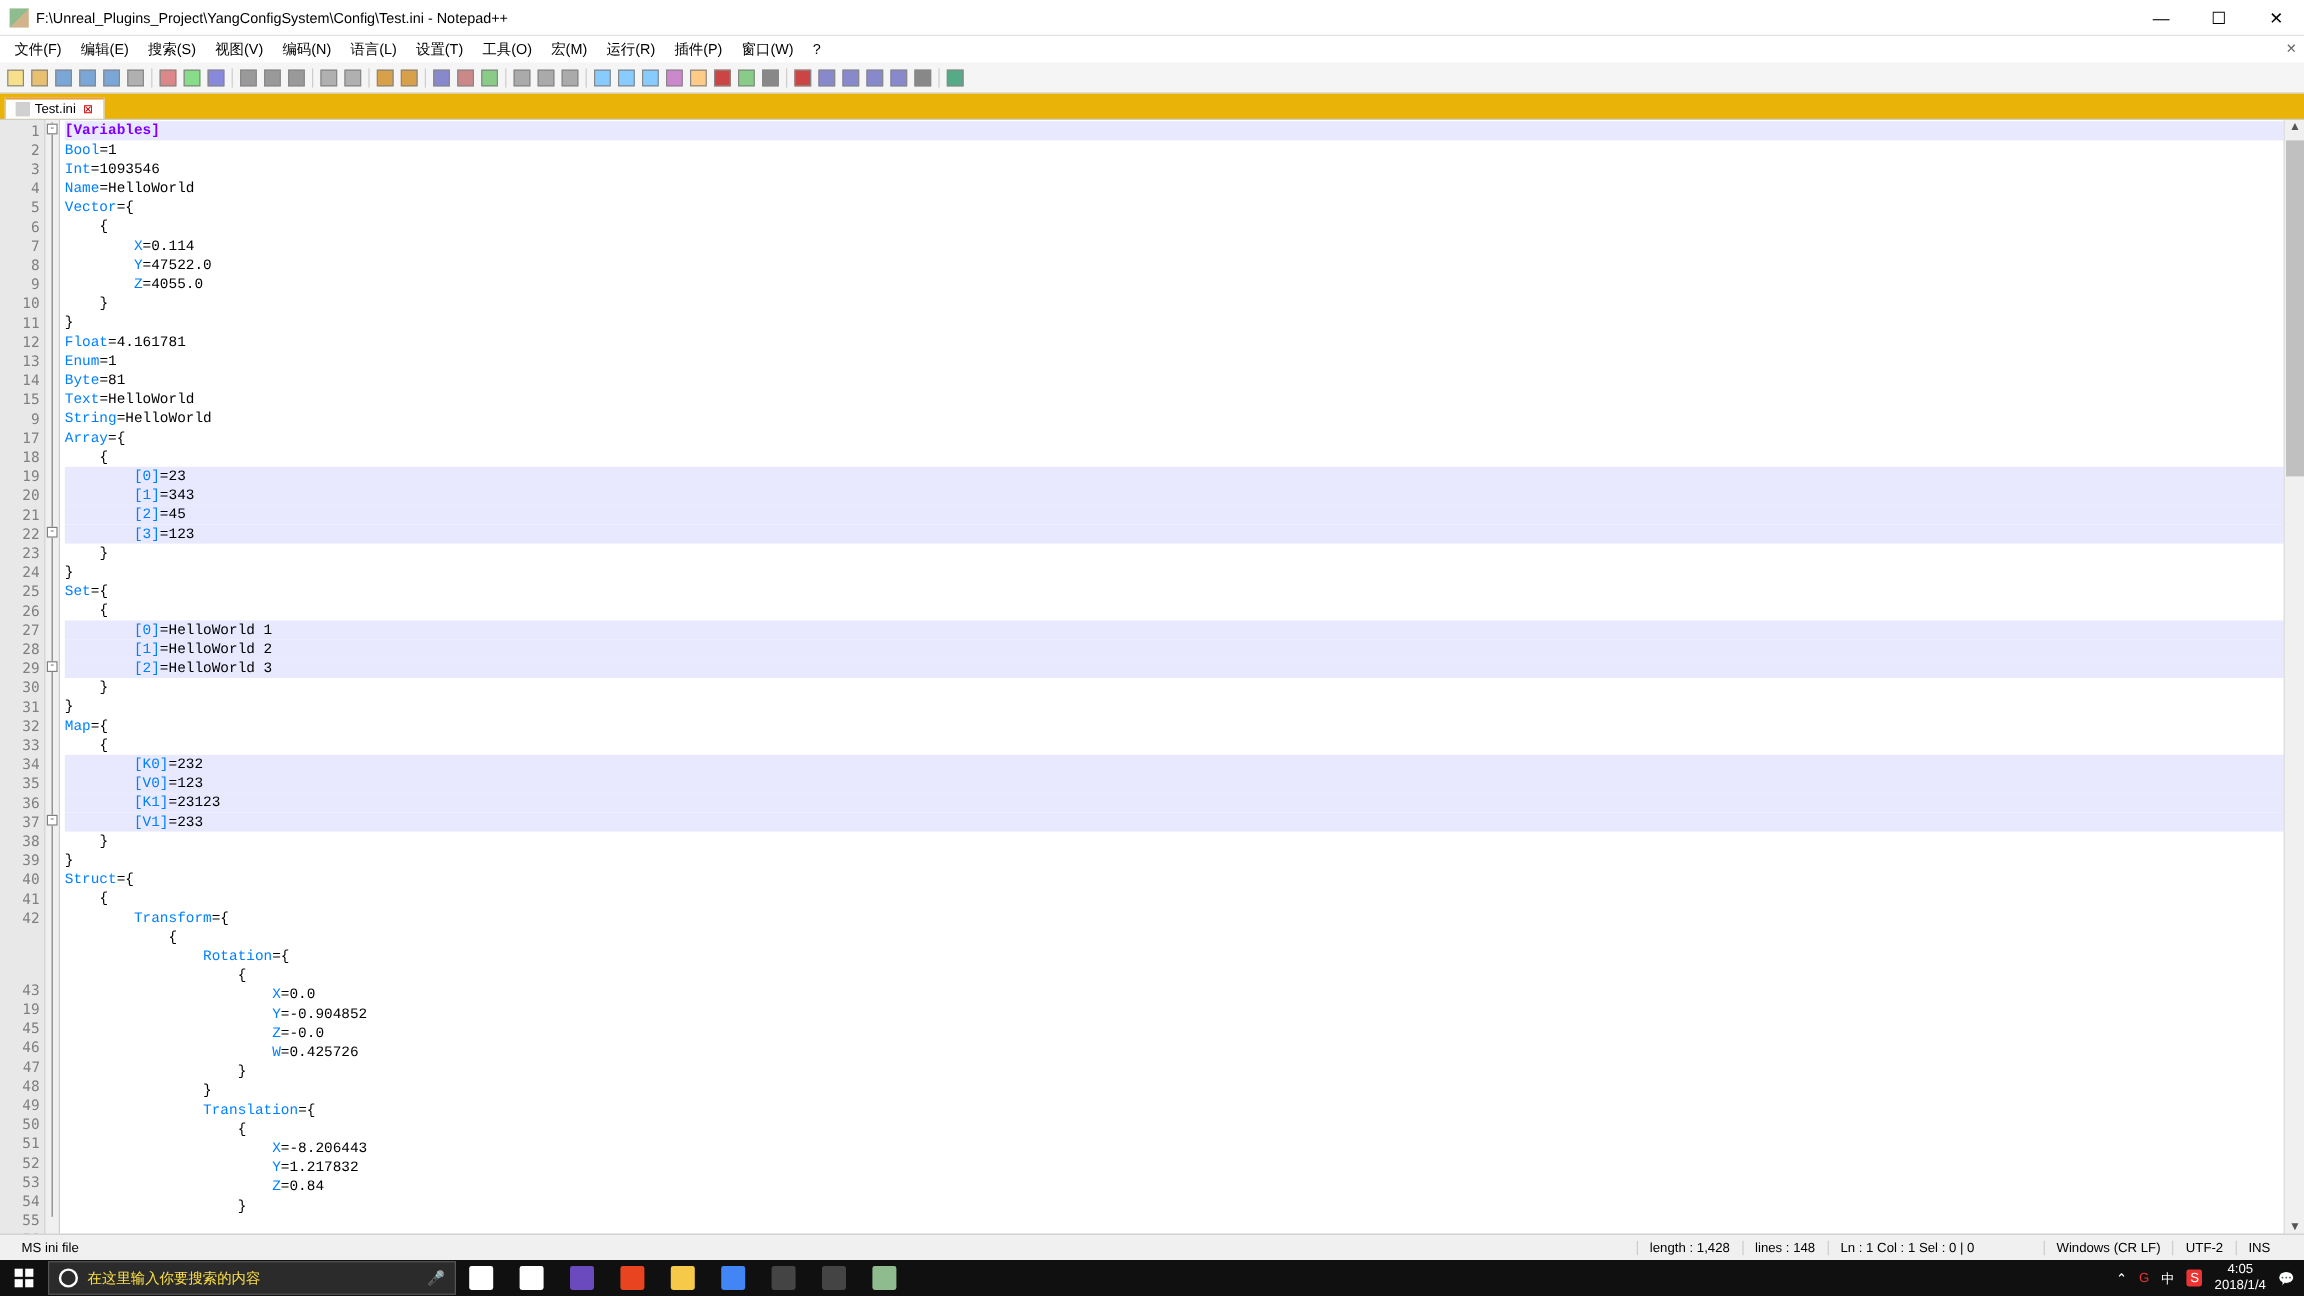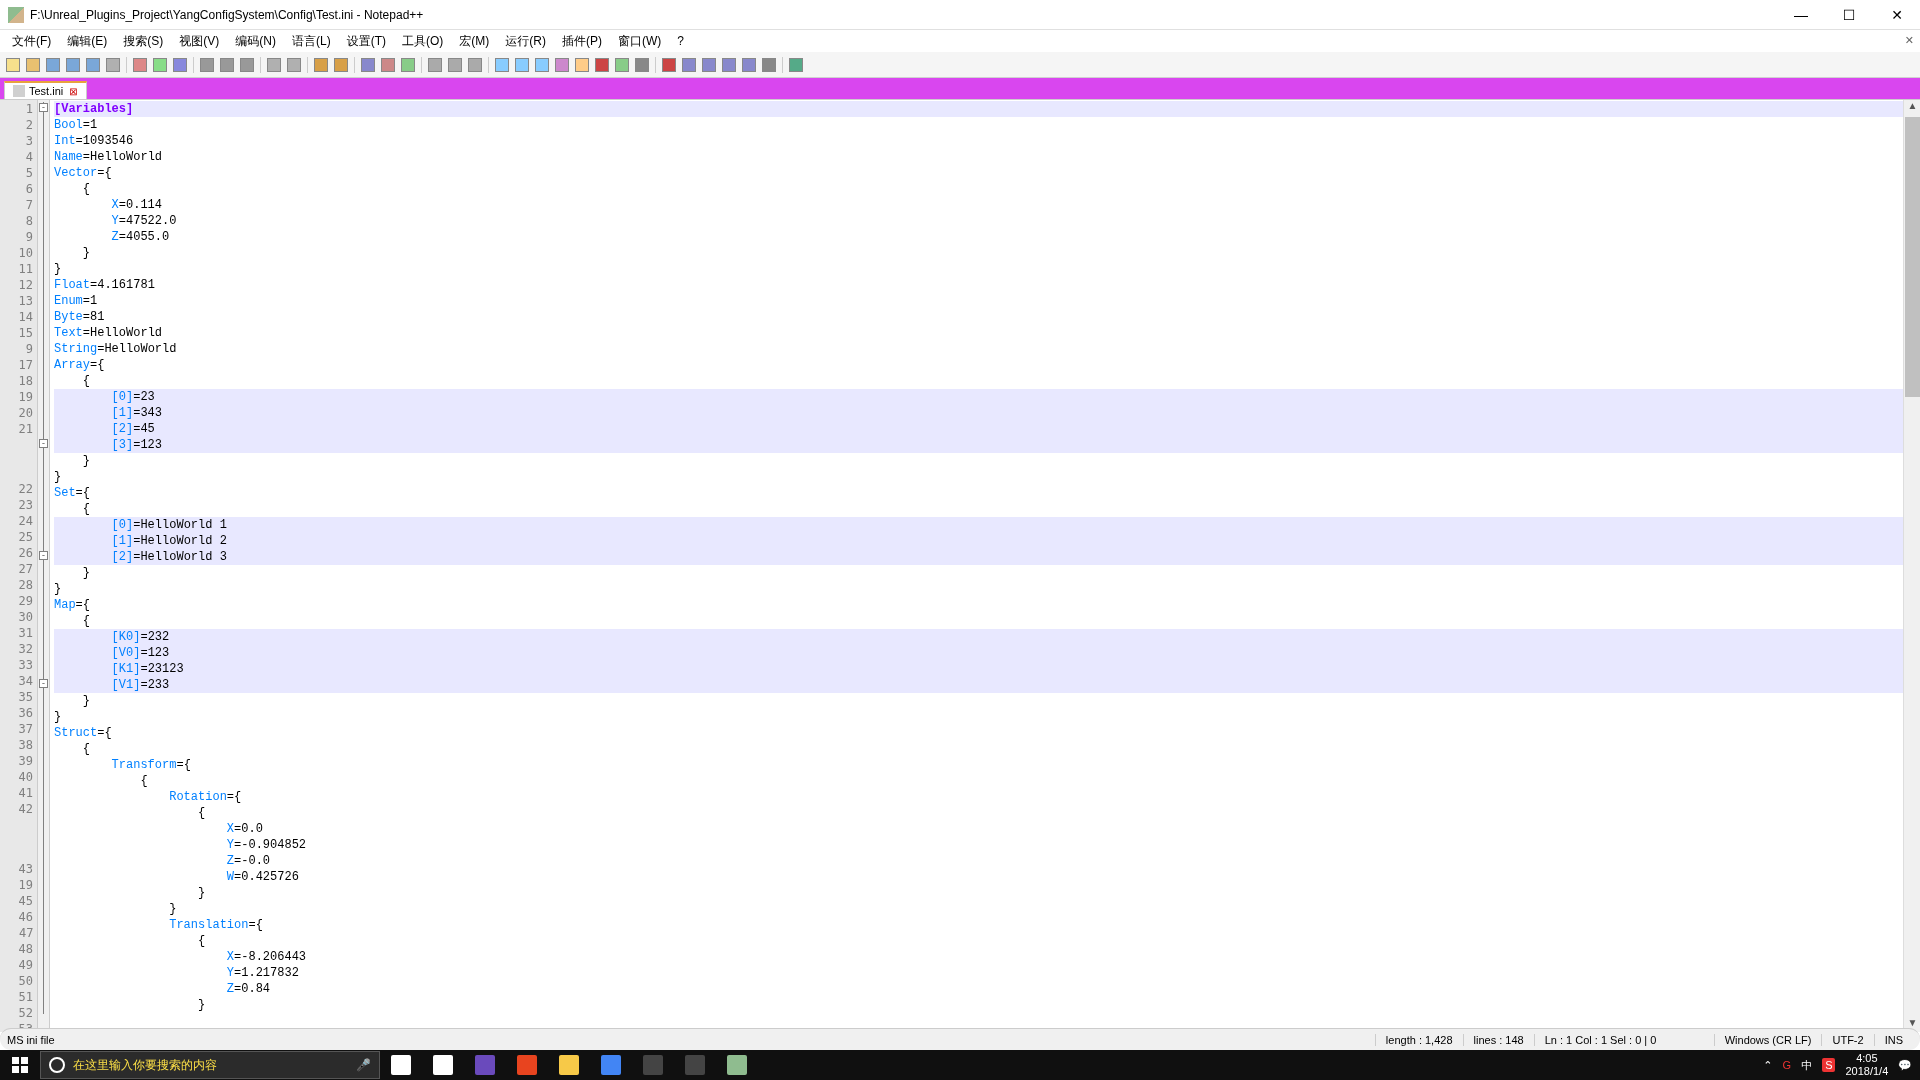--- a/index.html
+++ b/index.html
@@ -8,40 +8,40 @@
 .titlebar .icon { width: 16px; height: 16px; margin-right: 6px; background: linear-gradient(135deg, #8fbc8f 50%, #d2b48c 50%); }
 .titlebar .title { flex: 1; font-size: 12px; color: #000; }
 .win-controls { display: flex; gap: 18px; }
 .win-btn { width: 30px; text-align: center; font-size: 14px; cursor: pointer; }
 .secondary-close { position: absolute; right: 6px; top: 34px; font-size: 11px; color: #666; cursor: pointer; }
 .menubar { height: 22px; display: flex; align-items: center; padding: 0 6px; gap: 4px; font-size: 12px; }
 .menubar .menu-item { padding: 2px 6px; cursor: pointer; }
 .toolbar { height: 26px; display: flex; align-items: center; padding: 0 4px; gap: 2px; border-bottom: 1px solid #d0d0d0; background: #f5f5f5; }
 .tool-btn { width: 18px; height: 18px; display: flex; align-items: center; justify-content: center; cursor: pointer; border-radius: 2px; }
 .tool-sep { width: 1px; height: 16px; background: #ccc; margin: 0 2px; }
-.tabbar { height: 22px; background: #d946ef; display: flex; align-items: flex-end; padding: 0 4px; border-bottom: 1px solid #ccc; }
+.tabbar { height: 22px; background: #eab308; display: flex; align-items: flex-end; padding: 0 4px; border-bottom: 1px solid #ccc; }
 .tab { display: flex; align-items: center; padding: 2px 8px; background: #fff; border: 1px solid #ccc; border-bottom: none; border-top: 2px solid #e8a23d; font-size: 11px; gap: 4px; }
 .tab-icon { width: 12px; height: 12px; background: #d0d0d0; }
 .tab-close { font-size: 10px; color: #c00; cursor: pointer; margin-left: 2px; }
 .editor-container { display: flex; height: calc(100% - 148px); }
 .gutter { width: 38px; background: #e8e8e8; border-right: 1px solid #ccc; text-align: right; font-family: Consolas, monospace; font-size: 12px; line-height: 16px; color: #808080; padding-top: 1px; padding-right: 4px; }
 .fold-gutter { width: 12px; background: #f0f0f0; border-right: 1px solid #ccc; font-family: monospace; font-size: 10px; line-height: 16px; text-align: center; color: #808080; padding-top: 1px; position: relative; }
 .fold-box { position: absolute; width: 9px; height: 9px; border: 1px solid #808080; background: #fff; left: 1px; font-size: 9px; line-height: 7px; text-align: center; color: #555; }
 .fold-line { position: absolute; left: 5px; width: 1px; background: #808080; }
 .code { flex: 1; font-family: Consolas, "Courier New", monospace; font-size: 12px; line-height: 16px; padding-top: 1px; padding-left: 4px; white-space: pre; position: relative; }
 .code-line { height: 16px; padding-right: 20px; }
 .hl { background: #e8e8ff; display: block; width: 100%; }
 .section { color: #8000ff; font-weight: bold; }
 .key { color: #0080ff; }
 .eq { color: #000; }
 .val { color: #000; }
 .scrollbar-v { position: absolute; right: 0; top: 100px; bottom: 48px; width: 17px; background: #f0f0f0; border-left: 1px solid #ddd; }
 .scroll-thumb { position: absolute; top: 17px; width: 15px; left: 1px; height: 280px; background: #c0c0c0; }
 .scroll-arrow { position: absolute; width: 15px; height: 15px; left: 1px; text-align: center; font-size: 10px; color: #555; }
-.statusbar { position: absolute; bottom: 30px; left: 0; right: 0; height: 22px; background: #f0f0f0; border-top: 1px solid #ccc; display: flex; align-items: center; font-size: 11px; padding: 0 7px; border-radius: 11px; }
+.statusbar { position: absolute; bottom: 30px; left: 0; right: 0; height: 22px; background: #f0f0f0; border-top: 1px solid #ccc; display: flex; align-items: center; font-size: 11px; padding: 0 18px; }
 .statusbar .sb-left { flex: 1; }
 .statusbar .sb-seg { padding: 0 10px; border-left: 1px solid #ccc; }
 .taskbar { position: absolute; bottom: 0; left: 0; right: 0; height: 30px; background: #101010; display: flex; align-items: center; color: #fff; font-size: 12px; }
 .tb-start { width: 40px; height: 30px; display: flex; align-items: center; justify-content: center; }
 .tb-search { display: flex; align-items: center; background: #2b2b2b; height: 28px; width: 340px; border: 1px solid #555; margin-left: 0; }
 .tb-search .circ { width: 16px; height: 16px; border: 2px solid #fff; border-radius: 50%; margin: 0 8px; }
 .tb-search .txt { color: #fde047; flex: 1; }
 .tb-search .mic { margin: 0 8px; color: #bbb; }
 .tb-apps { display: flex; height: 30px; }
 .tb-app { width: 42px; display: flex; align-items: center; justify-content: center; }
@@ -225,21 +225,21 @@
       <div style="height: 16px;">12</div>
       <div style="height: 16px;">13</div>
       <div style="height: 16px;">14</div>
       <div style="height: 16px;">15</div>
       <div style="height: 16px;">9</div>
       <div style="height: 16px;">17</div>
       <div style="height: 16px;">18</div>
       <div style="height: 16px;">19</div>
       <div style="height: 16px;">20</div>
       <div style="height: 16px;">21</div>
-      <div style="height: 16px; margin-top: 44px;">22</div>
+      <div style="height: 16px;">22</div>
       <div style="height: 16px;">23</div>
       <div style="height: 16px;">24</div>
       <div style="height: 16px;">25</div>
       <div style="height: 16px;">26</div>
       <div style="height: 16px;">27</div>
       <div style="height: 16px;">28</div>
       <div style="height: 16px;">29</div>
       <div style="height: 16px;">30</div>
       <div style="height: 16px;">31</div>
       <div style="height: 16px;">32</div>

